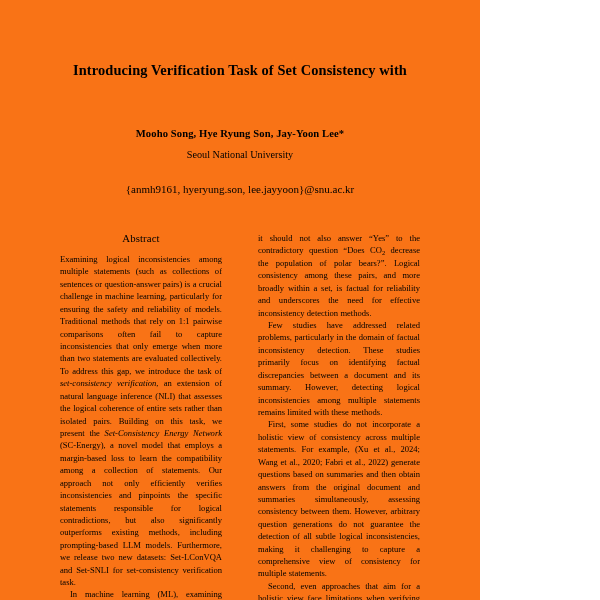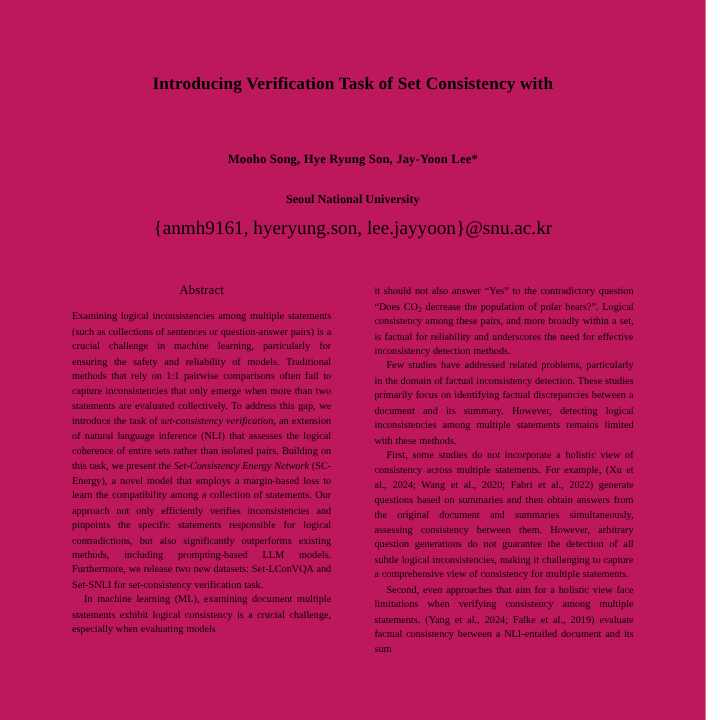--- a/index.html
+++ b/index.html
@@ -9,23 +9,23 @@
   }
   body {
     width: 600px;
     height: 600px;
     overflow: hidden;
     font-family: "Liberation Serif", "DejaVu Serif", serif;
     color: #000000;
   }
   .page {
     position: relative;
-    width: 588px;
+    width: 480px;
     height: 600px;
-    background: #be185d;
+    background: #f97316;
     box-sizing: border-box;
     padding: 0 60px;
     overflow: hidden;
   }
   .title-block {
     padding-top: 60px;
     text-align: center;
   }
   .paper-title {
     font-size: 14.4px;
@@ -41,27 +41,26 @@
   .authors {
     font-size: 10.6px;
     font-weight: bold;
     line-height: 1.5;
     letter-spacing: 0.1px;
     margin-top: 46px;
   }
   .affiliation {
     font-size: 10.2px;
     line-height: 1.45;
-    margin-top: 18px;
-    font-weight: bold;
+    margin-top: 6px;
   }
   .emails {
-    font-size: 16px;
+    font-size: 11px;
     line-height: 1.45;
-    margin-top: 4px;
+    margin-top: 19px;
   }
   .columns {
     display: flex;
     margin-top: 34px;
     height: 390px;
   }
   .col {
     width: 222px;
     position: relative;
     overflow: hidden;

